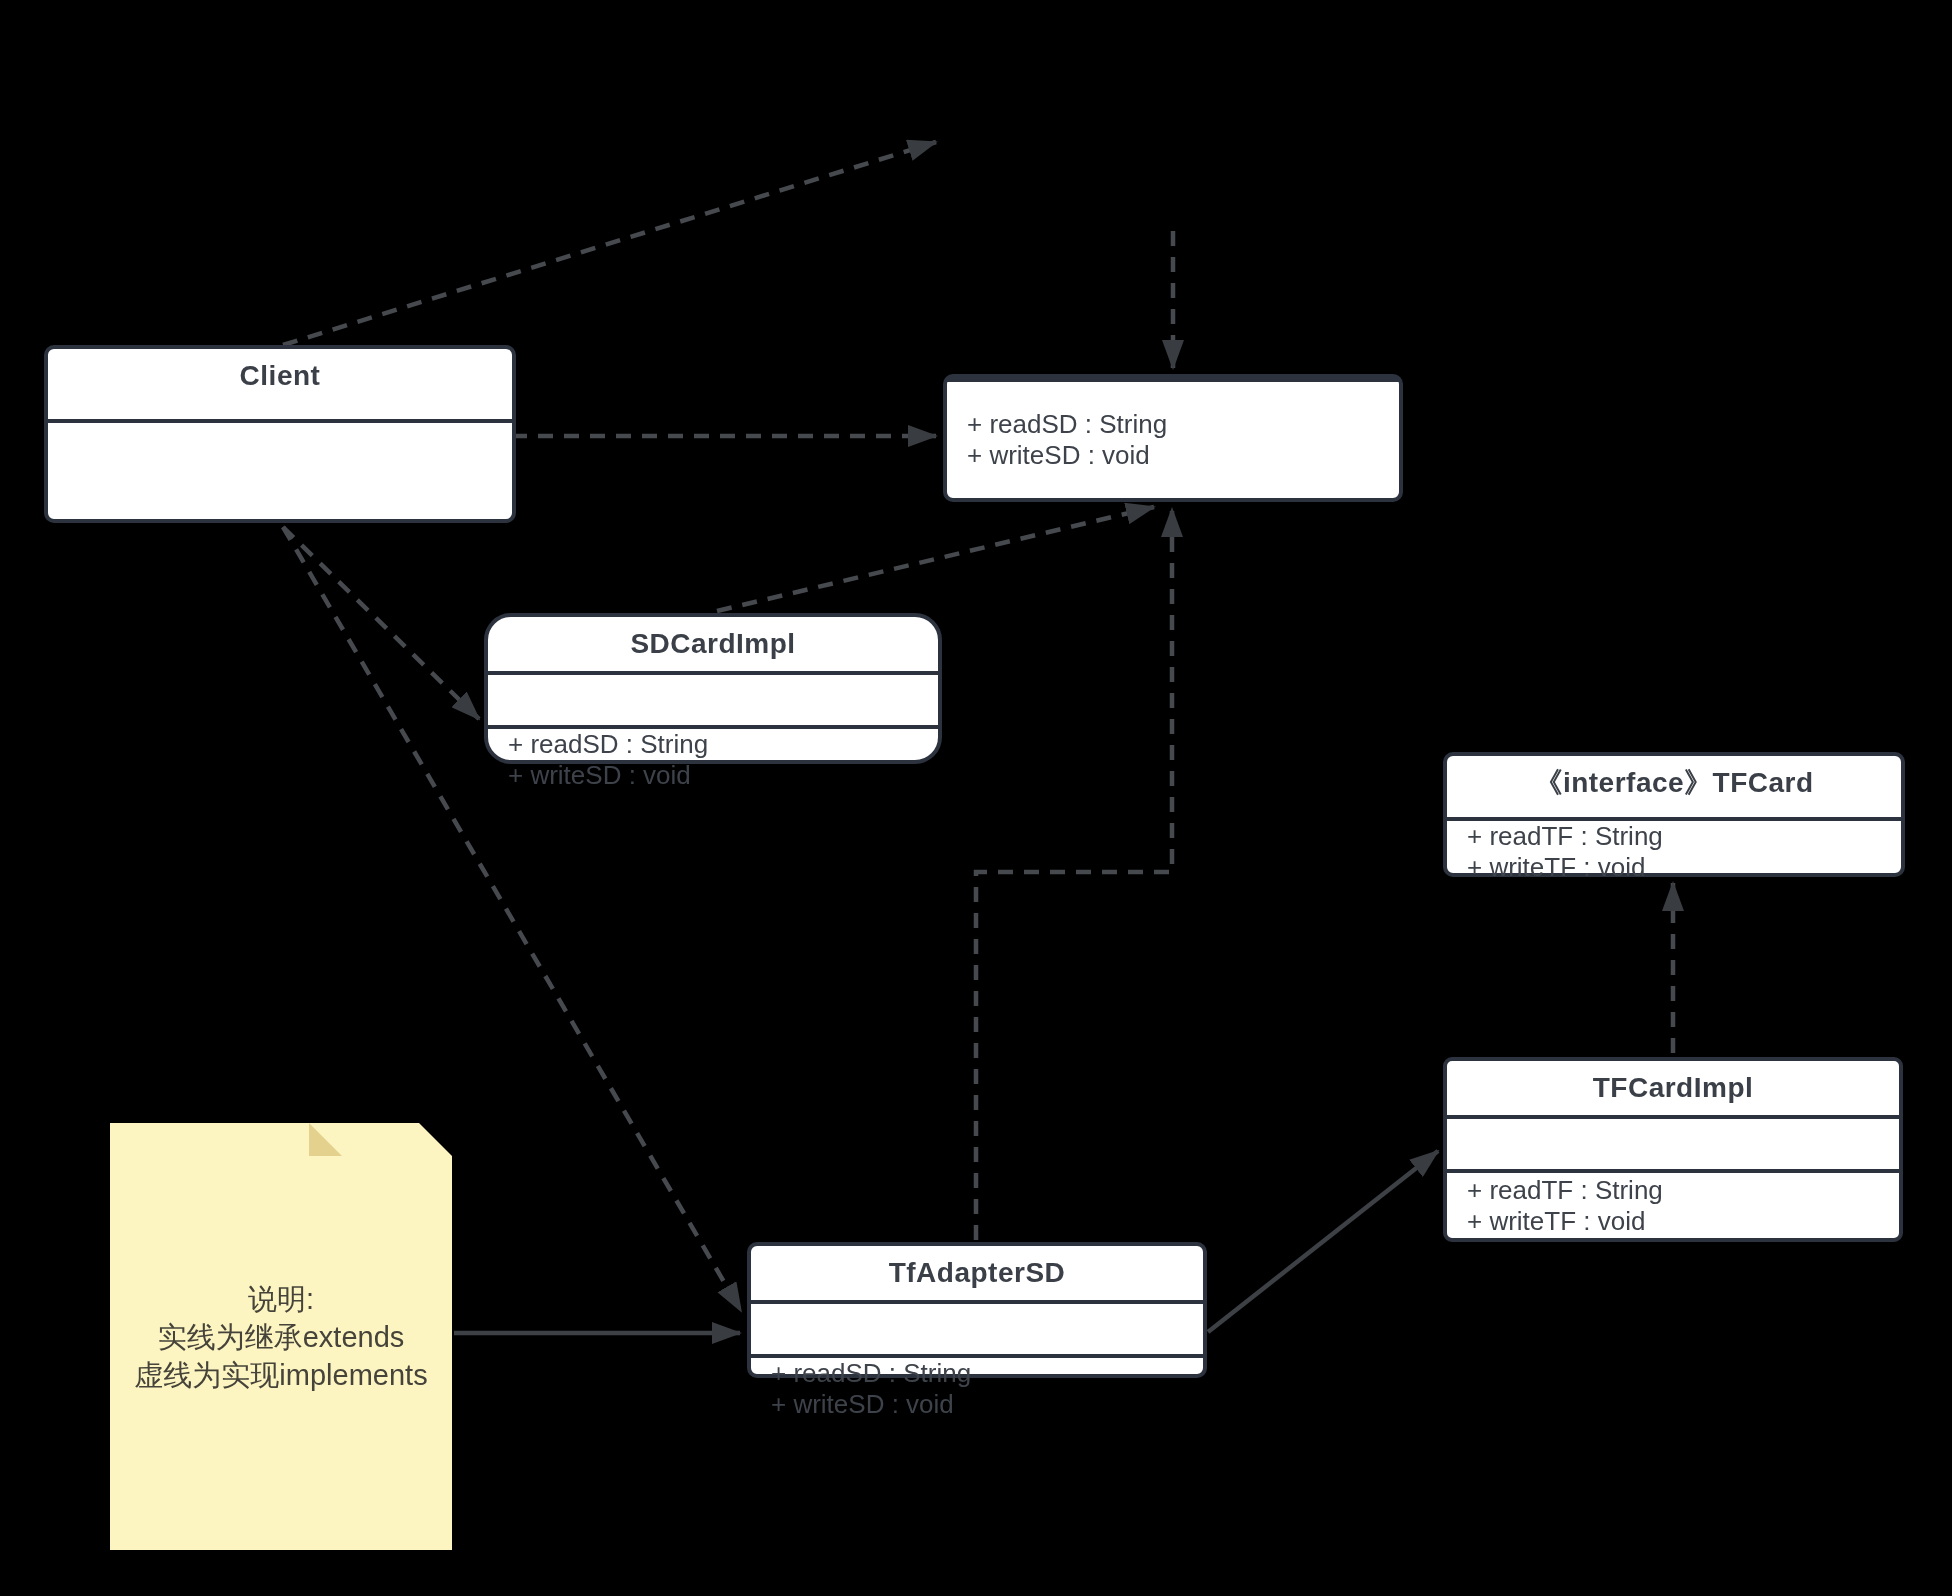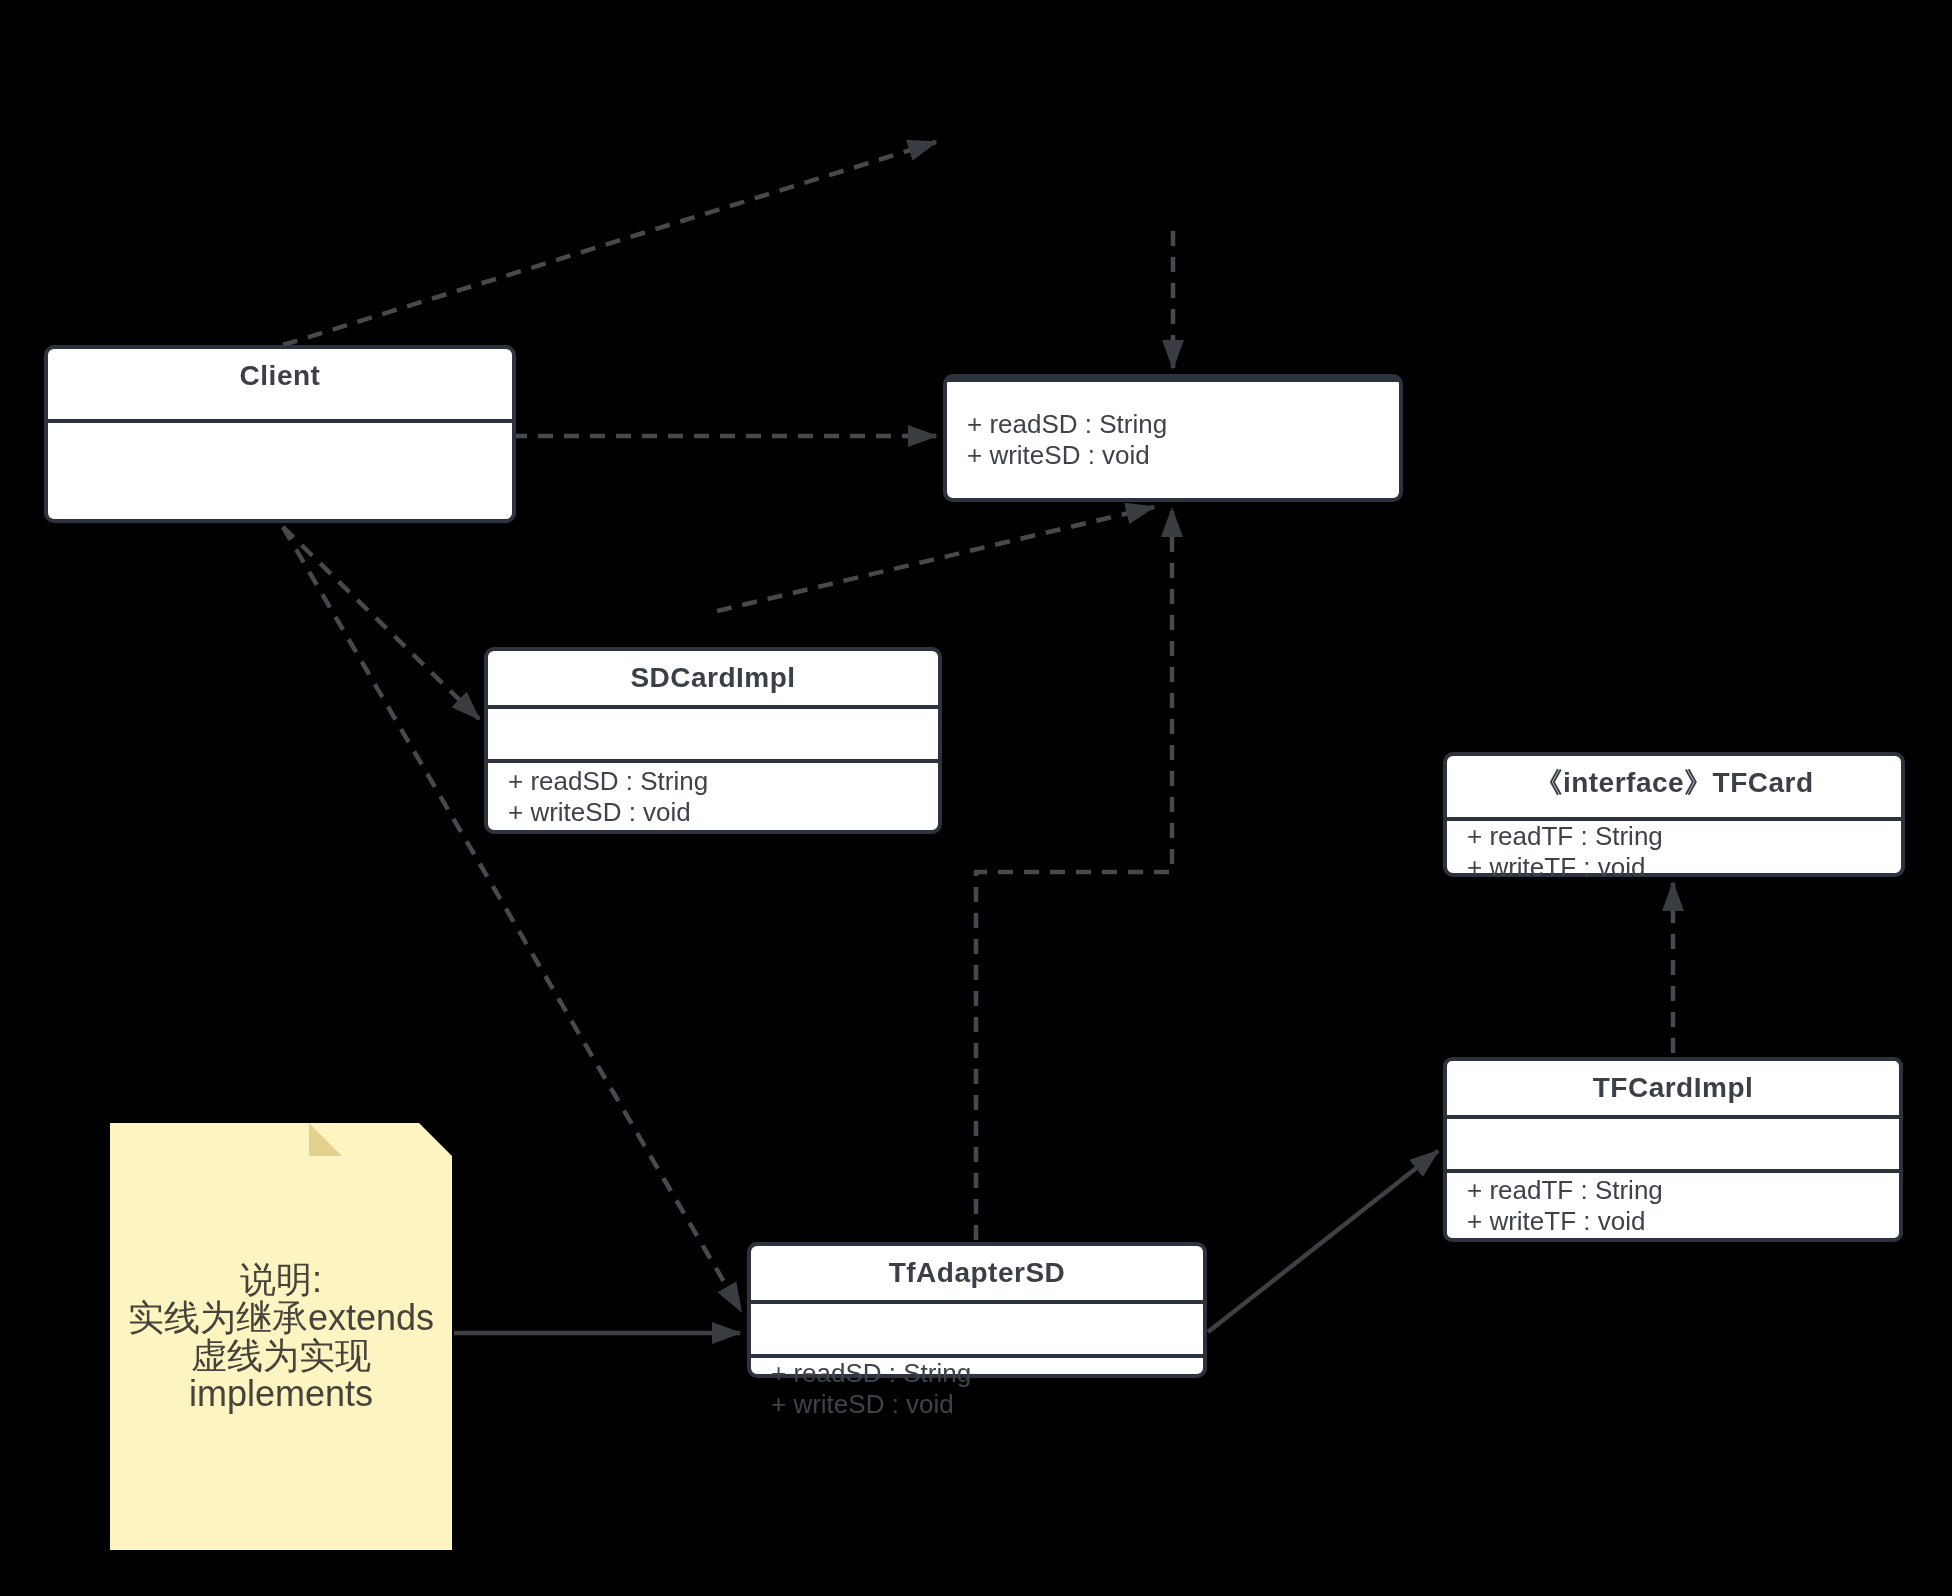--- a/index.html
+++ b/index.html
@@ -25,21 +25,21 @@
     display:flex;flex-direction:column;justify-content:center;
     padding-left:20px;font-size:26px;line-height:31px;color:#3e434b;
   }
   .uml-methods .m{white-space:nowrap;}
   
   #note{
     position:absolute;left:110px;top:1123px;width:342px;height:427px;
     background:#fdf5c1;
     clip-path:polygon(0 0, calc(100% - 33px) 0, 100% 33px, 100% 100%, 0 100%);
     display:flex;flex-direction:column;align-items:center;justify-content:center;
-    color:#45433a;font-size:36px;line-height:38px;text-align:center;
+    color:#45433a;font-size:29px;line-height:38px;text-align:center;
   }
   #note-fold{
     position:absolute;left:309px;top:1123px;width:33px;height:33px;
     background:#e4d18d;clip-path:polygon(0 0, 100% 100%, 0 100%);
   }
 </style>
 </head>
 <body>
 
 <div id="canvas">
@@ -68,21 +68,21 @@
     <div class="uml-fields"></div>
   </div>
 
   <div class="uml-class" style="left:943px;top:374px;width:460px;height:128px;">
     <div class="uml-methods">
       <div class="m">+ readSD : String</div>
       <div class="m">+ writeSD : void</div>
     </div>
   </div>
 
-  <div class="uml-class" style="left:484px;top:647px;width:458px;height:187px;">
+  <div class="uml-class" style="left:484px;top:613px;width:458px;height:151px;border-radius:27px;">
     <div class="uml-title">SDCardImpl</div>
     <div class="uml-fields short"></div>
     <div class="uml-methods">
       <div class="m">+ readSD : String</div>
       <div class="m">+ writeSD : void</div>
     </div>
   </div>
 
   <div class="uml-class" style="left:1443px;top:752px;width:462px;height:125px;gap:7px;">
     <div class="uml-title">《interface》TFCard</div>

